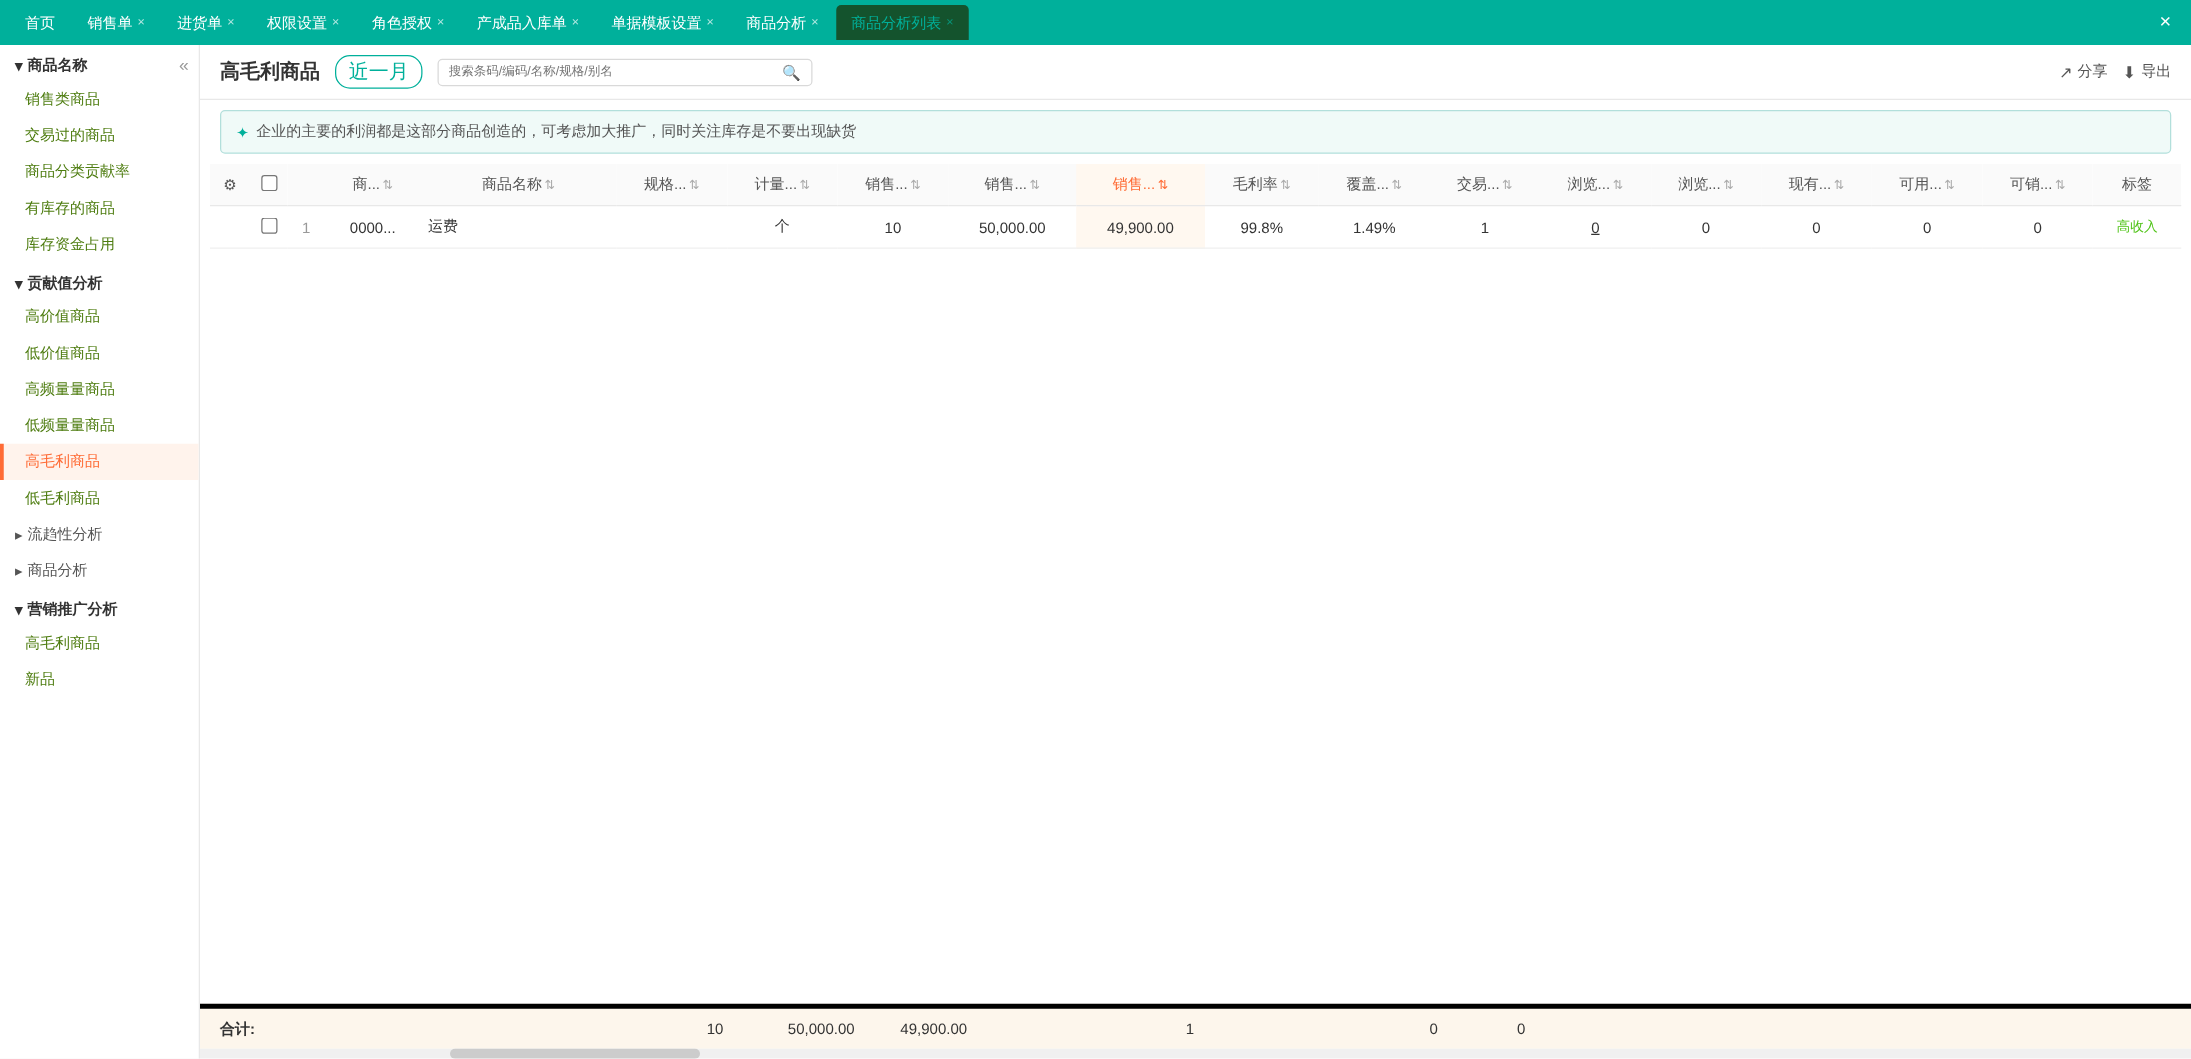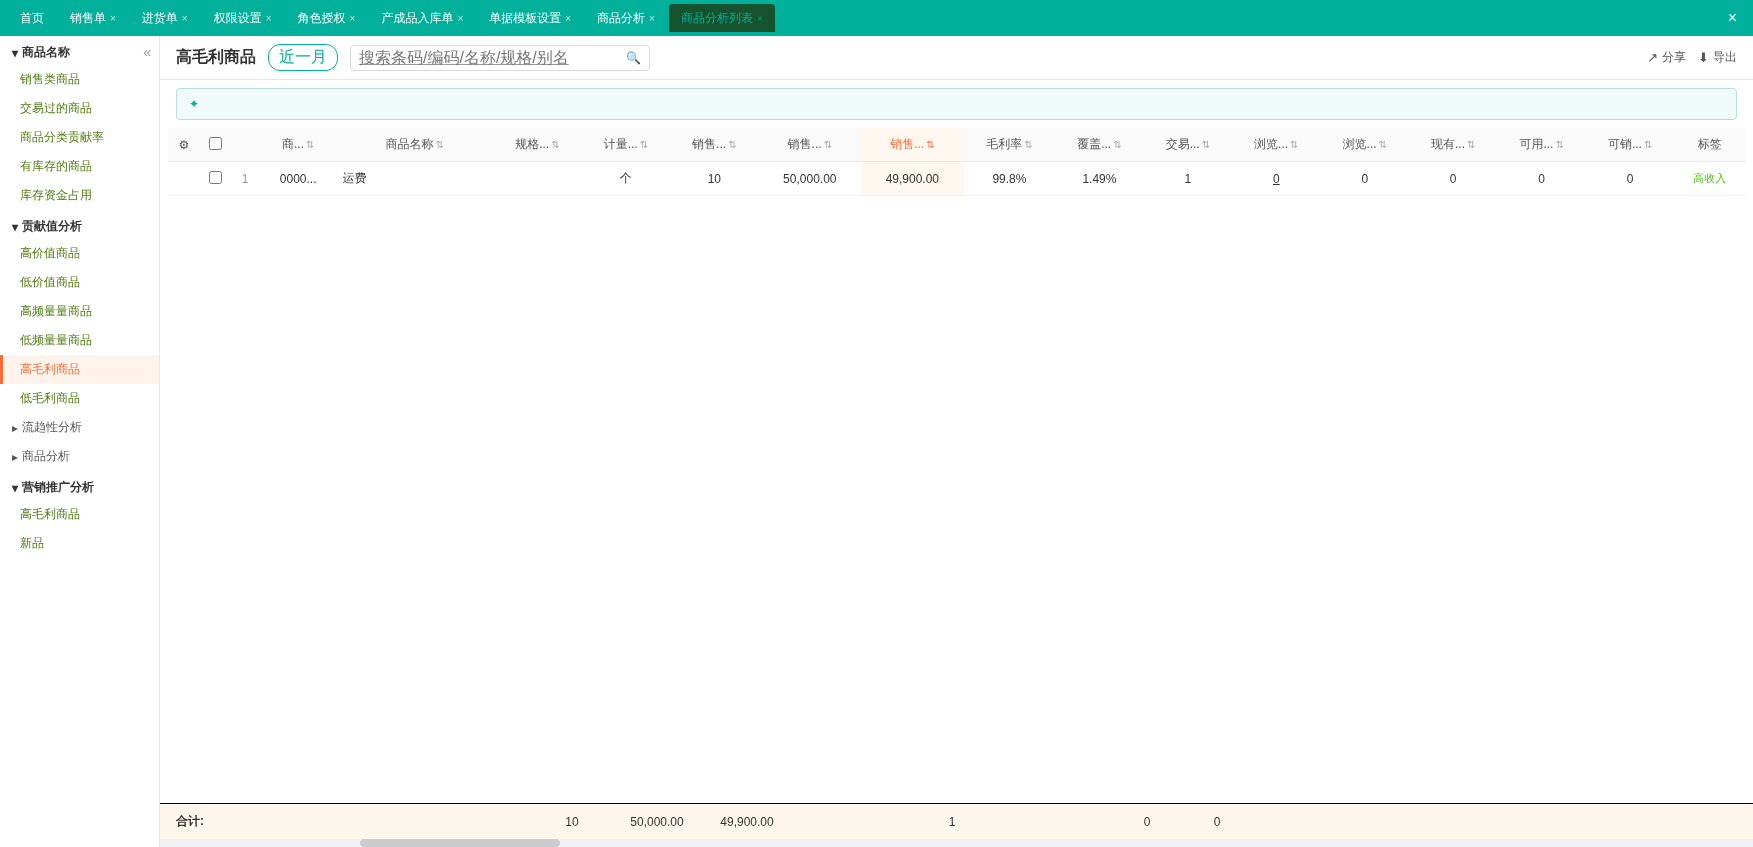--- a/index.html
+++ b/index.html
@@ -128,24 +128,23 @@
       border: 1px solid #d9d9d9;
       border-radius: 4px;
       padding: 3px 8px;
       gap: 4px;
       flex: 1;
       max-width: 300px;
     }
     .search-box input {
       border: none;
       outline: none;
-      font-size: 16px;
+      font-size: 10px;
       flex: 1;
       color: #999;
-      text-decoration: underline;
     }
     .header-actions {
       margin-left: auto;
       display: flex;
       gap: 12px;
       align-items: center;
     }
     .action-btn {
       display: flex;
       align-items: center;
@@ -206,21 +205,21 @@
       color: #333;
       white-space: nowrap;
     }
     td.text-left { text-align: left; }
     .tag-high { color: #52c41a; font-size: 11px; }
     .link-underline { text-decoration: underline; color: #333; cursor: pointer; }
 
     
     .table-footer {
       background: #fdf6ec;
-      border-top: 1px solid #000000;
+      border-top: 4px solid #000000;
       padding: 6px 16px;
       display: flex;
       align-items: center;
       font-size: 12px;
       color: #333;
       min-height: 36px;
       gap: 0;
     }
     .footer-label {
       font-weight: bold;
@@ -382,20 +381,21 @@
         </div>
         <div class="action-btn">
           <span style="font-size:13px;">⬇</span>
           <span>导出</span>
         </div>
       </div>
     </div>
 
     <div class="info-banner">
       <span style="color:#00b09b;">✦</span>
+      <span>企业的主要的利润都是这部分商品创造的，可考虑加大推广，同时关注库存是不要出现缺货</span>
     </div>
 
     <div class="table-container">
       <table>
         <thead>
           <tr>
             <th style="width:32px;">
               <span>⚙</span>
             </th>
             <th class="checkbox-th">

